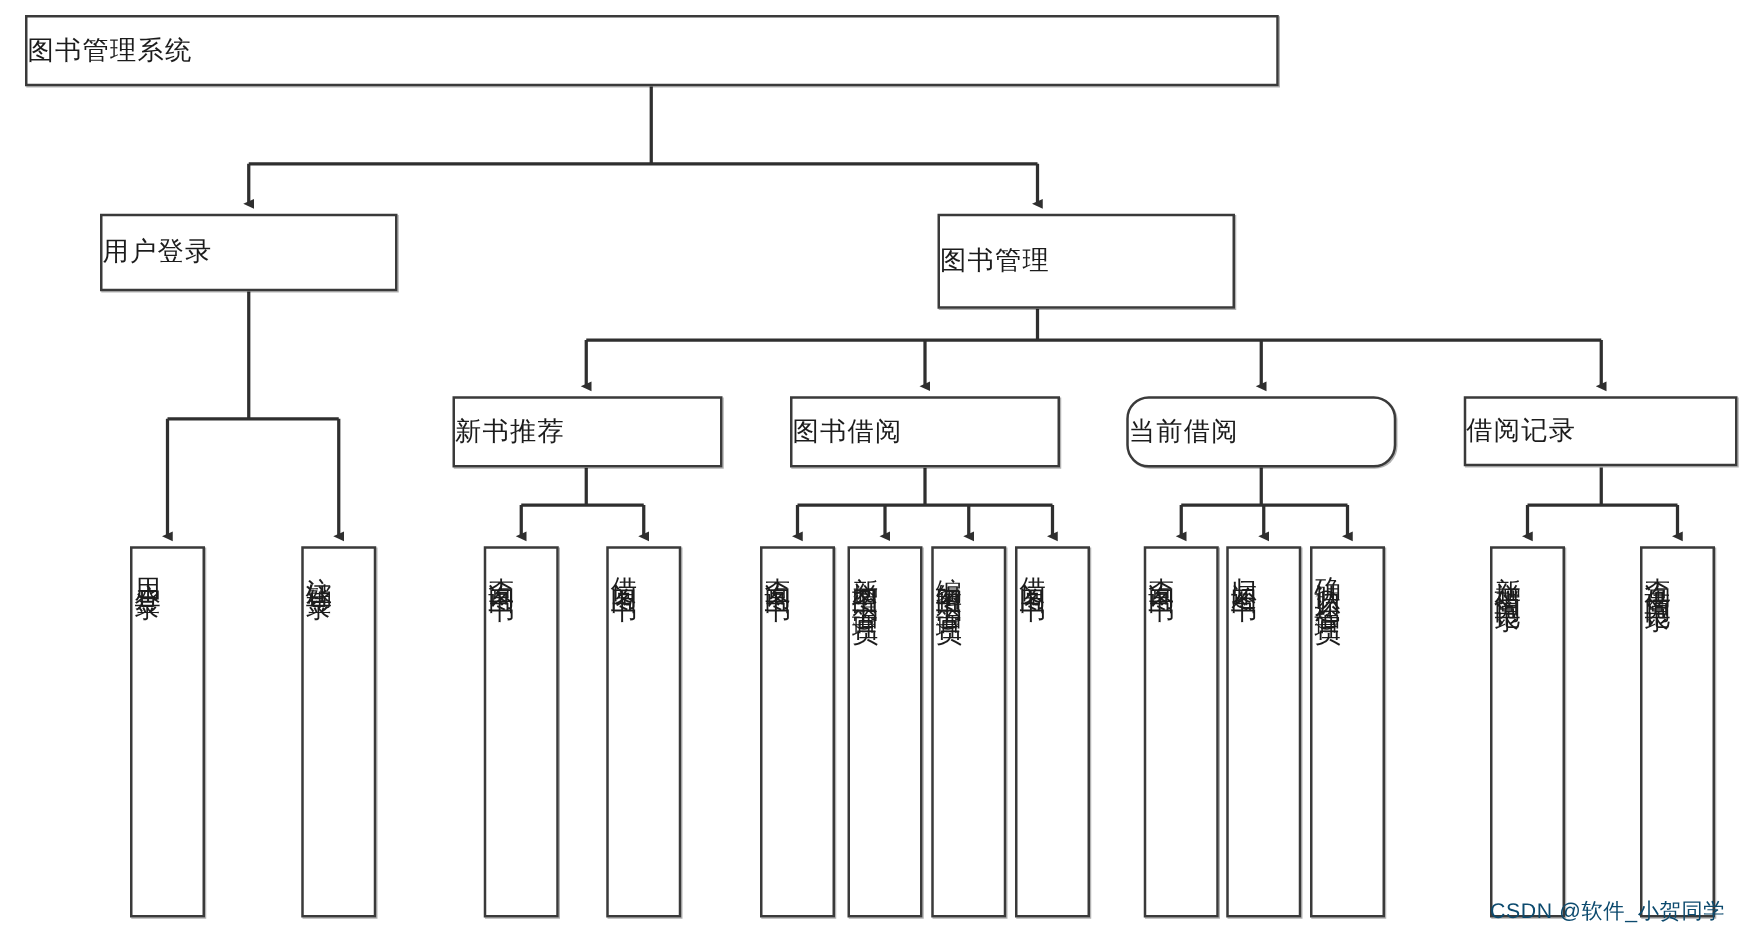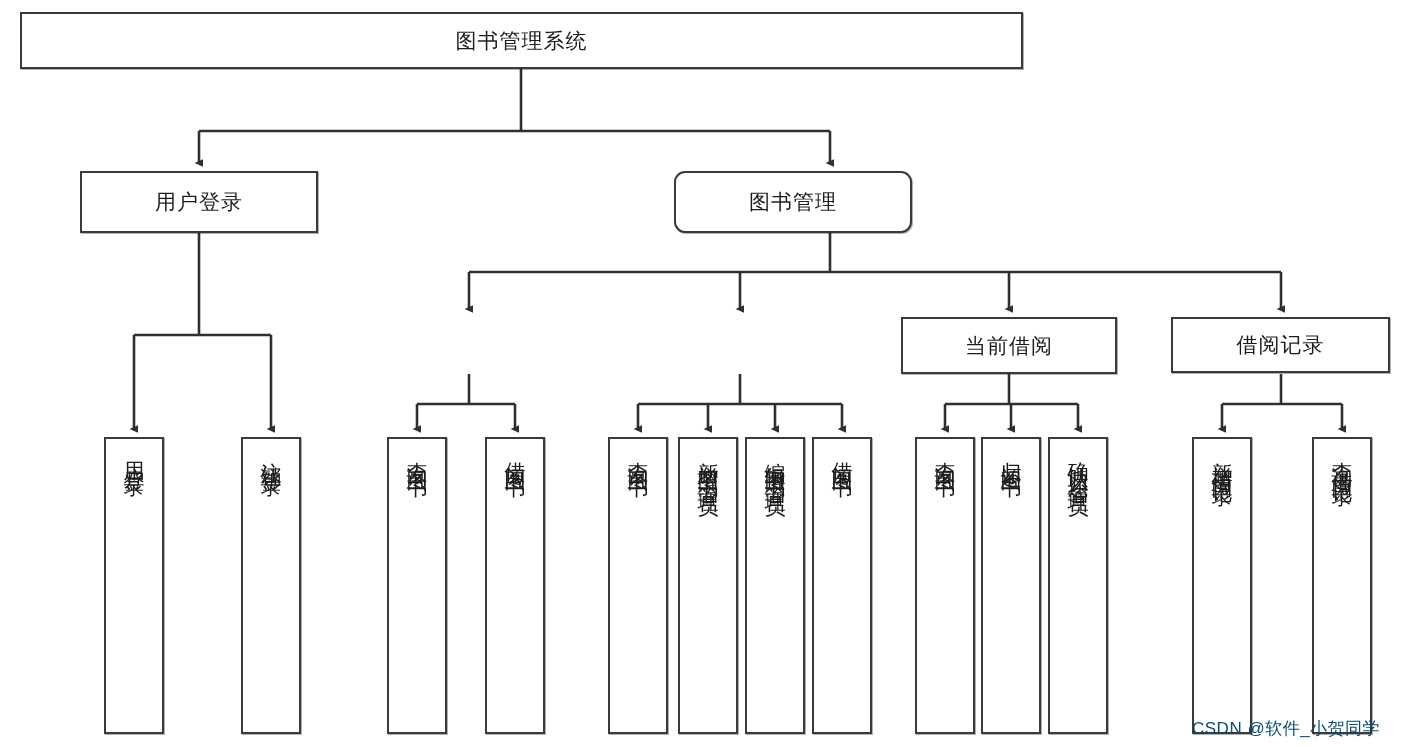--- a/index.html
+++ b/index.html
@@ -27,21 +27,21 @@
     height: 747px;
     pointer-events: none;
   }
   .node {
     position: absolute;
     box-sizing: border-box;
     border: 2px solid #3a3a3a;
     background: #ffffff;
     display: flex;
     align-items: center;
-    justify-content: center;
+    justify-content: flex-start;
     color: #1c1c1c;
     box-shadow: 1px 1px 0 rgba(0,0,0,0.30);
   }
   .node-h .node-label {
     font-size: 21px;
     line-height: 1.1;
     letter-spacing: 1px;
     white-space: nowrap;
   }
   .node-v {
@@ -121,25 +121,31 @@
     </g>
   </svg>
 
   <div class="node node-h" style="left: 20px; top: 12px; width: 1003px; height: 57px;">
     <span class="node-label">图书管理系统</span>
   </div>
 
   <div class="node node-h" style="left: 80px; top: 171px; width: 238px; height: 62px;">
     <span class="node-label">用户登录</span>
   </div>
-  <div class="node node-h" style="left: 674px; top: 171px; width: 238px; height: 62px; border-radius: 11px;">
+  <div class="node node-h" style="left: 750px; top: 171px; width: 238px; height: 76px;">
     <span class="node-label">图书管理</span>
   </div>
 
-  <div class="node node-h" style="left: 901px; top: 317px; width: 216px; height: 57px;">
+  <div class="node node-h" style="left: 362px; top: 317px; width: 216px; height: 57px;">
+    <span class="node-label">新书推荐</span>
+  </div>
+  <div class="node node-h" style="left: 632px; top: 317px; width: 216px; height: 57px;">
+    <span class="node-label">图书借阅</span>
+  </div>
+  <div class="node node-h" style="left: 901px; top: 317px; width: 216px; height: 57px; border-radius: 18px;">
     <span class="node-label">当前借阅</span>
   </div>
   <div class="node node-h" style="left: 1171px; top: 317px; width: 219px; height: 56px;">
     <span class="node-label">借阅记录</span>
   </div>
 
   <div class="node node-v" style="left: 104px; top: 437px; width: 60px; height: 297px;">
     <span class="node-label">用户登录</span>
   </div>
   <div class="node node-v" style="left: 241px; top: 437px; width: 60px; height: 297px;">

